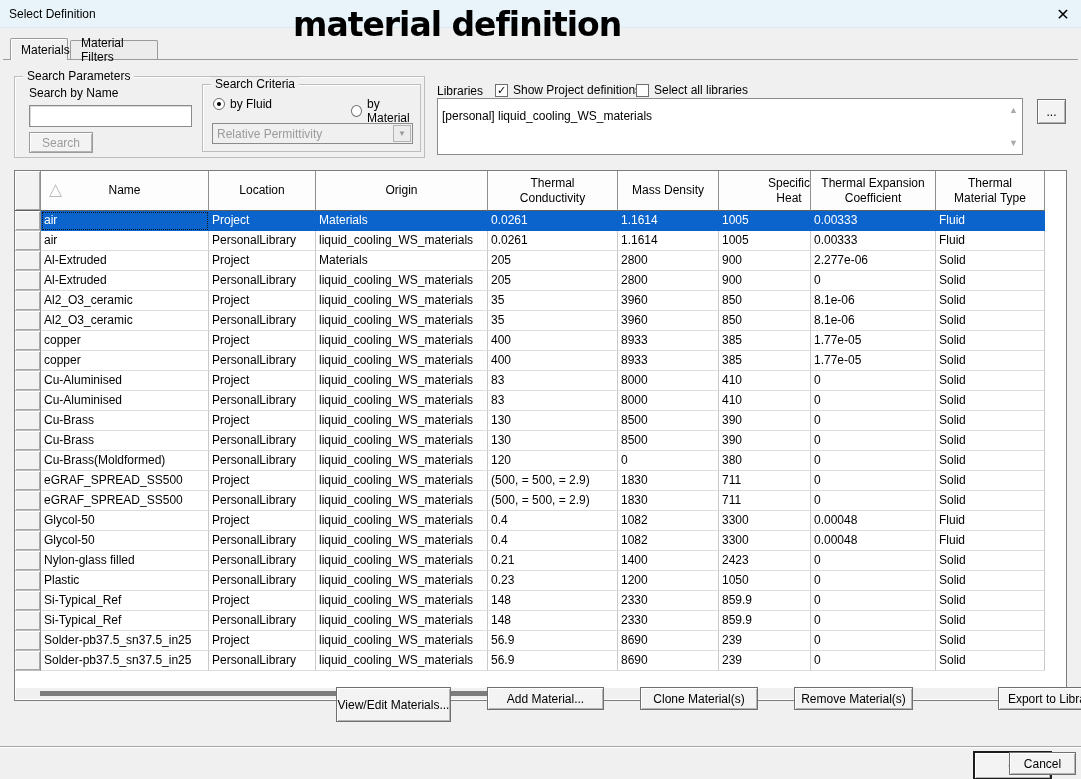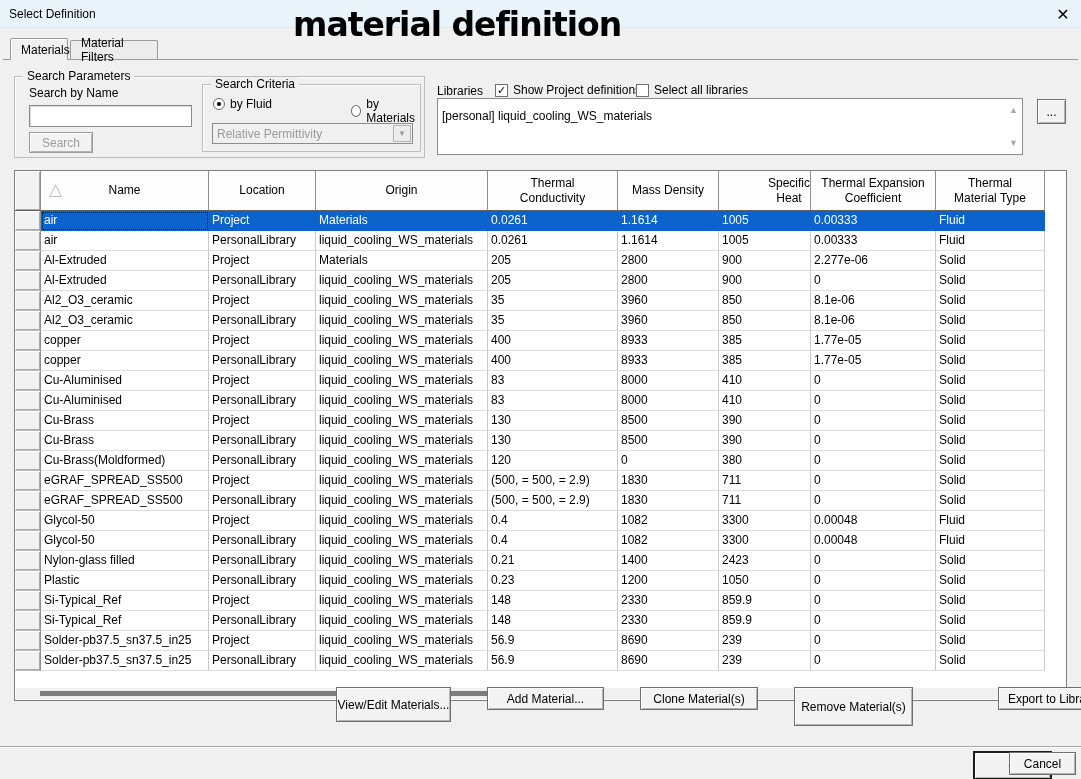--- a/index.html
+++ b/index.html
@@ -104,21 +104,21 @@
   </div>
 
   <div class="groupbox" style="left:202px; top:84px; width:219px; height:68px;">
     <span class="legend">Search Criteria</span>
     <div class="radio-row" style="left:10px; top:12px;">
       <span class="radio selected"></span>
       <span class="label">by Fluid</span>
     </div>
     <div class="radio-row" style="left:148px; top:12px;">
       <span class="radio"></span>
-      <span class="label">by Materials</span>
+      <span class="label">by Material</span>
     </div>
     <div class="combo" style="left:9px; top:38px; width:201px;">
       <span>Relative Permittivity</span>
       <span class="arrowbtn">▼</span>
     </div>
   </div>
 
   <span class="label" style="position:absolute; left:437px; top:84px;">Libraries</span>
   <div class="check-row" style="left:495px; top:83px;">
     <span class="checkbox checked">
@@ -425,20 +425,20 @@
         </div>
       </div>
     <div class="hscroll">
       <div class="thumb"></div>
     </div>
   </div>
 
   <div class="btn" style="left:336px; top:687px; width:115px; height:35px;">View/Edit Materials...</div>
   <div class="btn" style="left:487px; top:687px; width:117px; height:23px;">Add Material...</div>
   <div class="btn" style="left:640px; top:687px; width:118px; height:23px;">Clone Material(s)</div>
-  <div class="btn" style="left:794px; top:687px; width:119px; height:39px;">Remove Material(s)</div>
+  <div class="btn" style="left:794px; top:687px; width:119px; height:23px;">Remove Material(s)</div>
   <div class="btn" style="left:998px; top:687px; width:117px; height:23px;">Export to Library...</div>
 
   <div class="footer-divider"></div>
   <div class="btn default" style="left:974px; top:752px; width:77px; height:27px;padding-left:9px;">OK</div>
   <div class="btn" style="left:1009px; top:752px; width:67px; height:23px;">Cancel</div>
 
 </div>
 
 </body></html>

